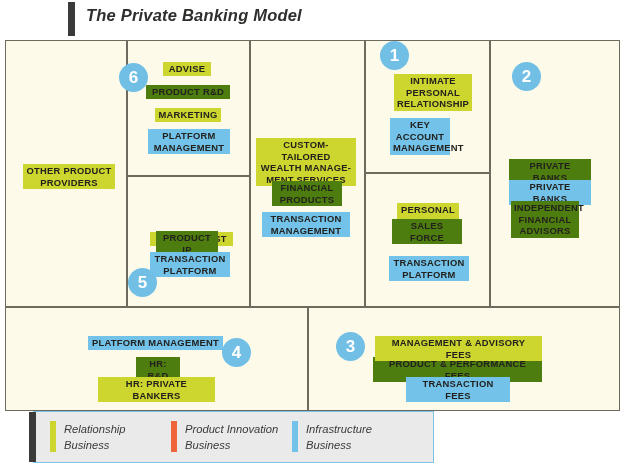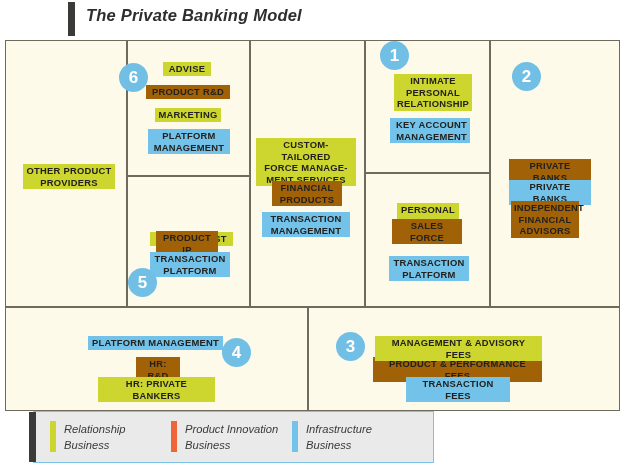--- a/index.html
+++ b/index.html
@@ -28,21 +28,21 @@
 
   
   .chip{
     position:absolute;
     font-size:9.4px;font-weight:bold;color:#23211d;
     letter-spacing:.25px;line-height:11.6px;
     text-align:center;padding:1px 3px;box-sizing:border-box;
     white-space:pre-line;
   }
   .g{background:#cdd62f;}
-  .o{background:#a16207;text-align:center;}
+  .o{background:#4d7c0f;text-align:center;}
   .b{background:#72c2ea;}
 
   
   .circle{
     position:absolute;width:29px;height:29px;border-radius:50%;
     background:#72bfe6;color:#ffffff;
     font-size:17px;font-weight:bold;
     display:flex;align-items:center;justify-content:center;
     line-height:1;
   }
@@ -94,33 +94,33 @@
 MANAGEMENT</div>
 
   <div class="chip g" style="left:150px;top:208px;width:83px;margin-top:24px;">BRAND/TRUST</div>
   <div class="chip o" style="left:156px;top:231px;width:62px;">PRODUCT IP</div>
   <div class="chip b" style="left:150px;top:252px;width:80px;">TRANSACTION
 PLATFORM</div>
 
   <div class="circle" style="left:128px;top:268px;">5</div>
 
   <div class="chip g" style="left:256px;top:138px;width:100px;">CUSTOM-TAILORED
-FORCE MANAGE-
+WEALTH MANAGE-
 MENT SERVICES</div>
   <div class="chip o" style="left:272px;top:181px;width:70px;">FINANCIAL
 PRODUCTS</div>
   <div class="chip b" style="left:262px;top:212px;width:88px;">TRANSACTION
 MANAGEMENT</div>
 
   <div class="circle" style="left:380px;top:41px;">1</div>
 
   <div class="chip g" style="left:394px;top:74px;width:78px;">INTIMATE
 PERSONAL
 RELATIONSHIP</div>
-  <div class="chip b" style="left:390px;top:118px;width:80px;text-align:right;">KEY ACCOUNT
+  <div class="chip b" style="left:390px;top:118px;width:60px;">KEY ACCOUNT
 MANAGEMENT</div>
 
   <div class="chip g" style="left:397px;top:203px;width:62px;">PERSONAL
 NETWORKS</div>
   <div class="chip o" style="left:392px;top:219px;width:70px;">SALES FORCE</div>
   <div class="chip b" style="left:389px;top:256px;width:80px;">TRANSACTION
 PLATFORM</div>
 
   <div class="circle" style="left:512px;top:62px;">2</div>
 

